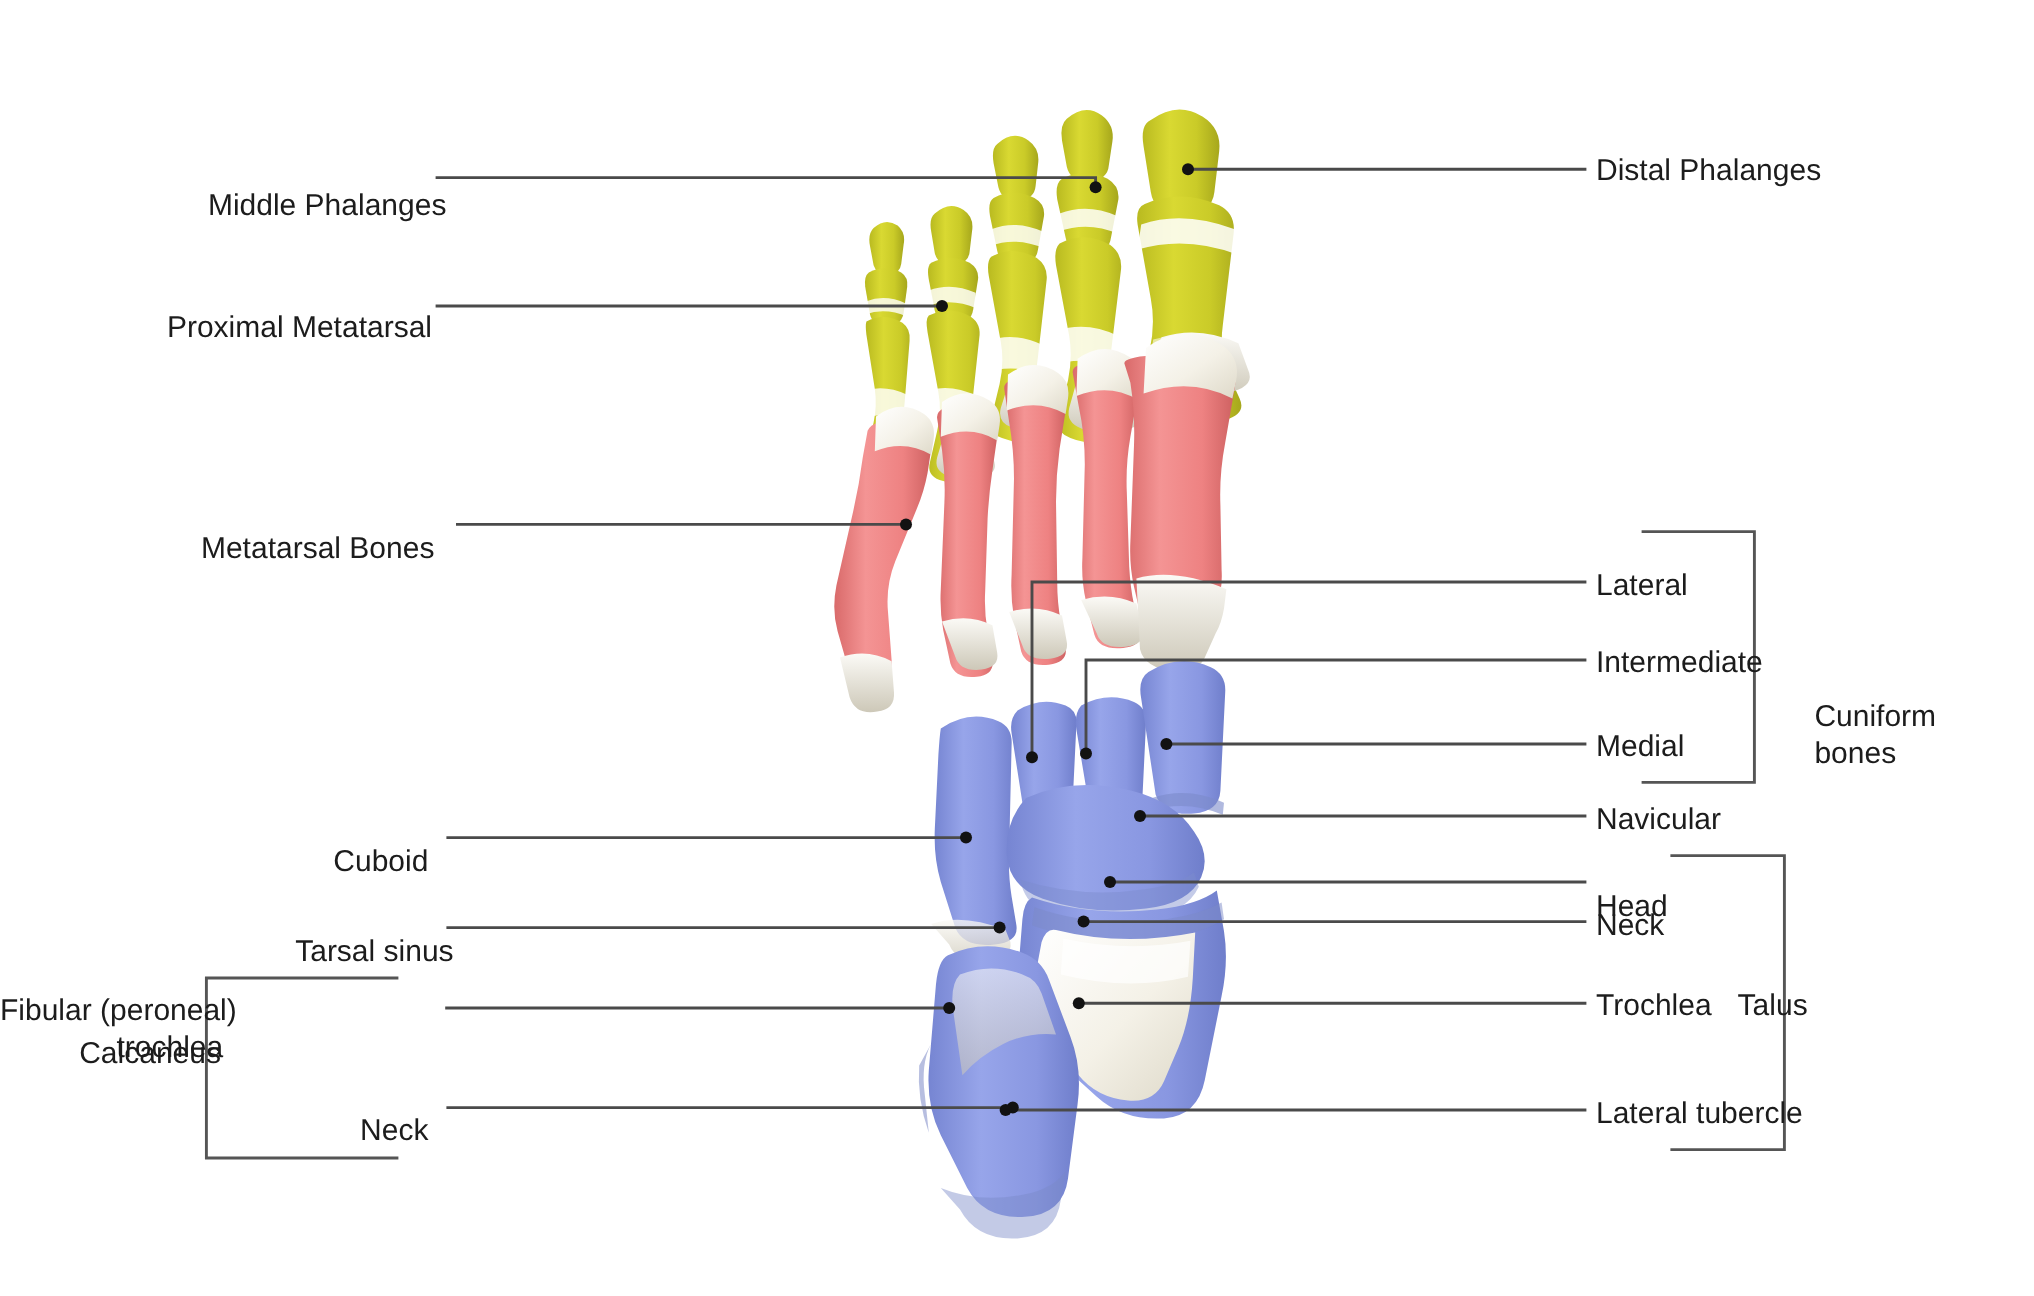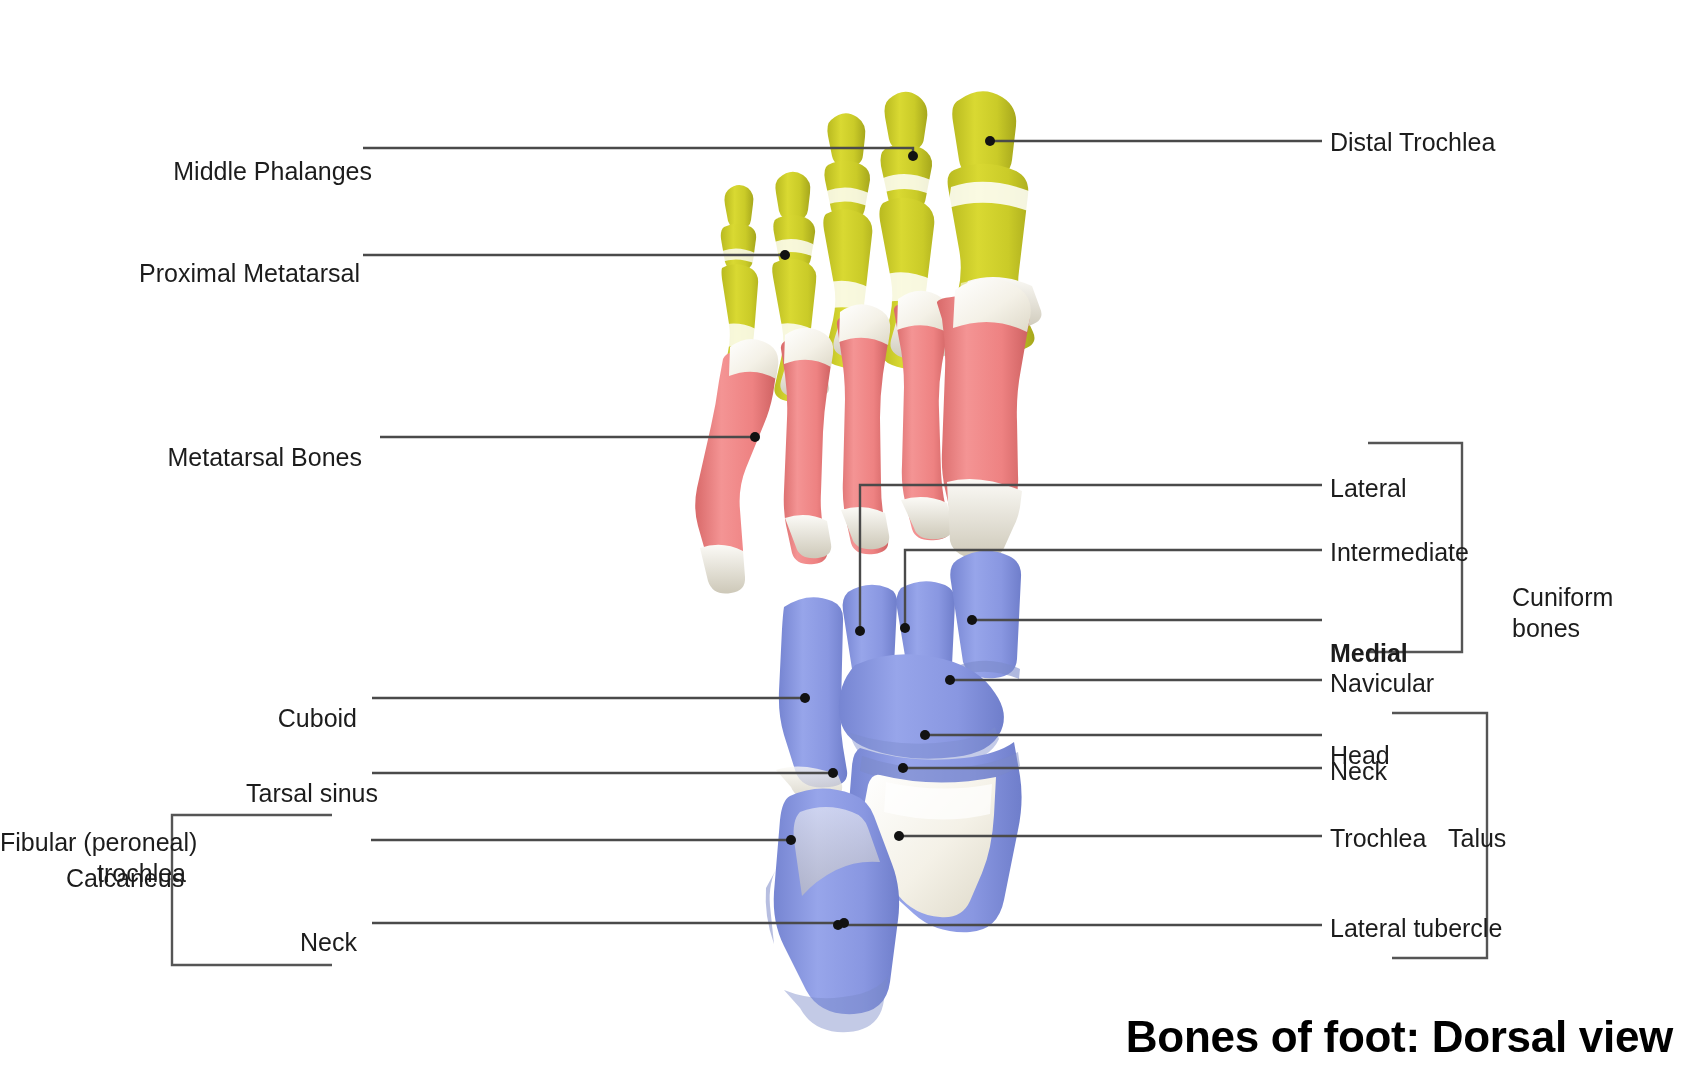--- a/index.html
+++ b/index.html
@@ -261,31 +261,30 @@
       <div class="lbl left" style="top: 156px; left: 0px; width: 348px; padding-left: 24px;">Middle Phalanges</div>
       <div class="lbl left" style="top: 258px; left: 0px; width: 360px;">Proximal Metatarsal</div>
       <div class="lbl left" style="top: 442px; left: 0px; width: 362px;">Metatarsal Bones</div>
       <div class="lbl left" style="top: 703px; left: 0px; width: 357px;">Cuboid</div>
       <div class="lbl left" style="top: 778px; left: 0px; width: 357px; padding-left: 21px;">Tarsal sinus</div>
       <div class="lbl left" style="top: 827px; left: 0px; width: 186px;">Fibular (peroneal)
 trochlea</div>
       <div class="lbl left" style="top: 927px; left: 0px; width: 357px;">Neck</div>
     </div>
   <div id="labels-right-layer">
-      <div class="lbl right" style="top: 127px; left: 1330px;">Distal Trochlea</div>
+      <div class="lbl right" style="top: 127px; left: 1330px;">Distal Phalanges</div>
       <div class="lbl right" style="top: 473px; left: 1330px;">Lateral</div>
       <div class="lbl right" style="top: 537px; left: 1330px;">Intermediate</div>
-      <div class="lbl right" style="top: 638px; left: 1330px; font-weight: bold;">Medial</div>
+      <div class="lbl right" style="top: 607px; left: 1330px;">Medial</div>
       <div class="lbl right" style="top: 668px; left: 1330px;">Navicular</div>
       <div class="lbl right" style="top: 723px; left: 1330px; margin-top: 17px;">Head</div>
       <div class="lbl right" style="top: 756px; left: 1330px;">Neck</div>
       <div class="lbl right" style="top: 823px; left: 1330px;">Trochlea</div>
       <div class="lbl right" style="top: 913px; left: 1330px;">Lateral tubercle</div>
     </div>
   <div id="labels-group-layer">
       <div class="lbl right" style="left: 66px; top: 863px;">Calcaneus</div>
       <div class="lbl right" style="left: 1512px; top: 537px; margin-top: 45px;">Cuniform
 bones</div>
       <div class="lbl right" style="left: 1416px; top: 823px; margin-left: 32px;">Talus</div>
     </div>
 
-  <div id="title">Bones of foot: Dorsal view</div>
 </div>
 
 </body></html>

